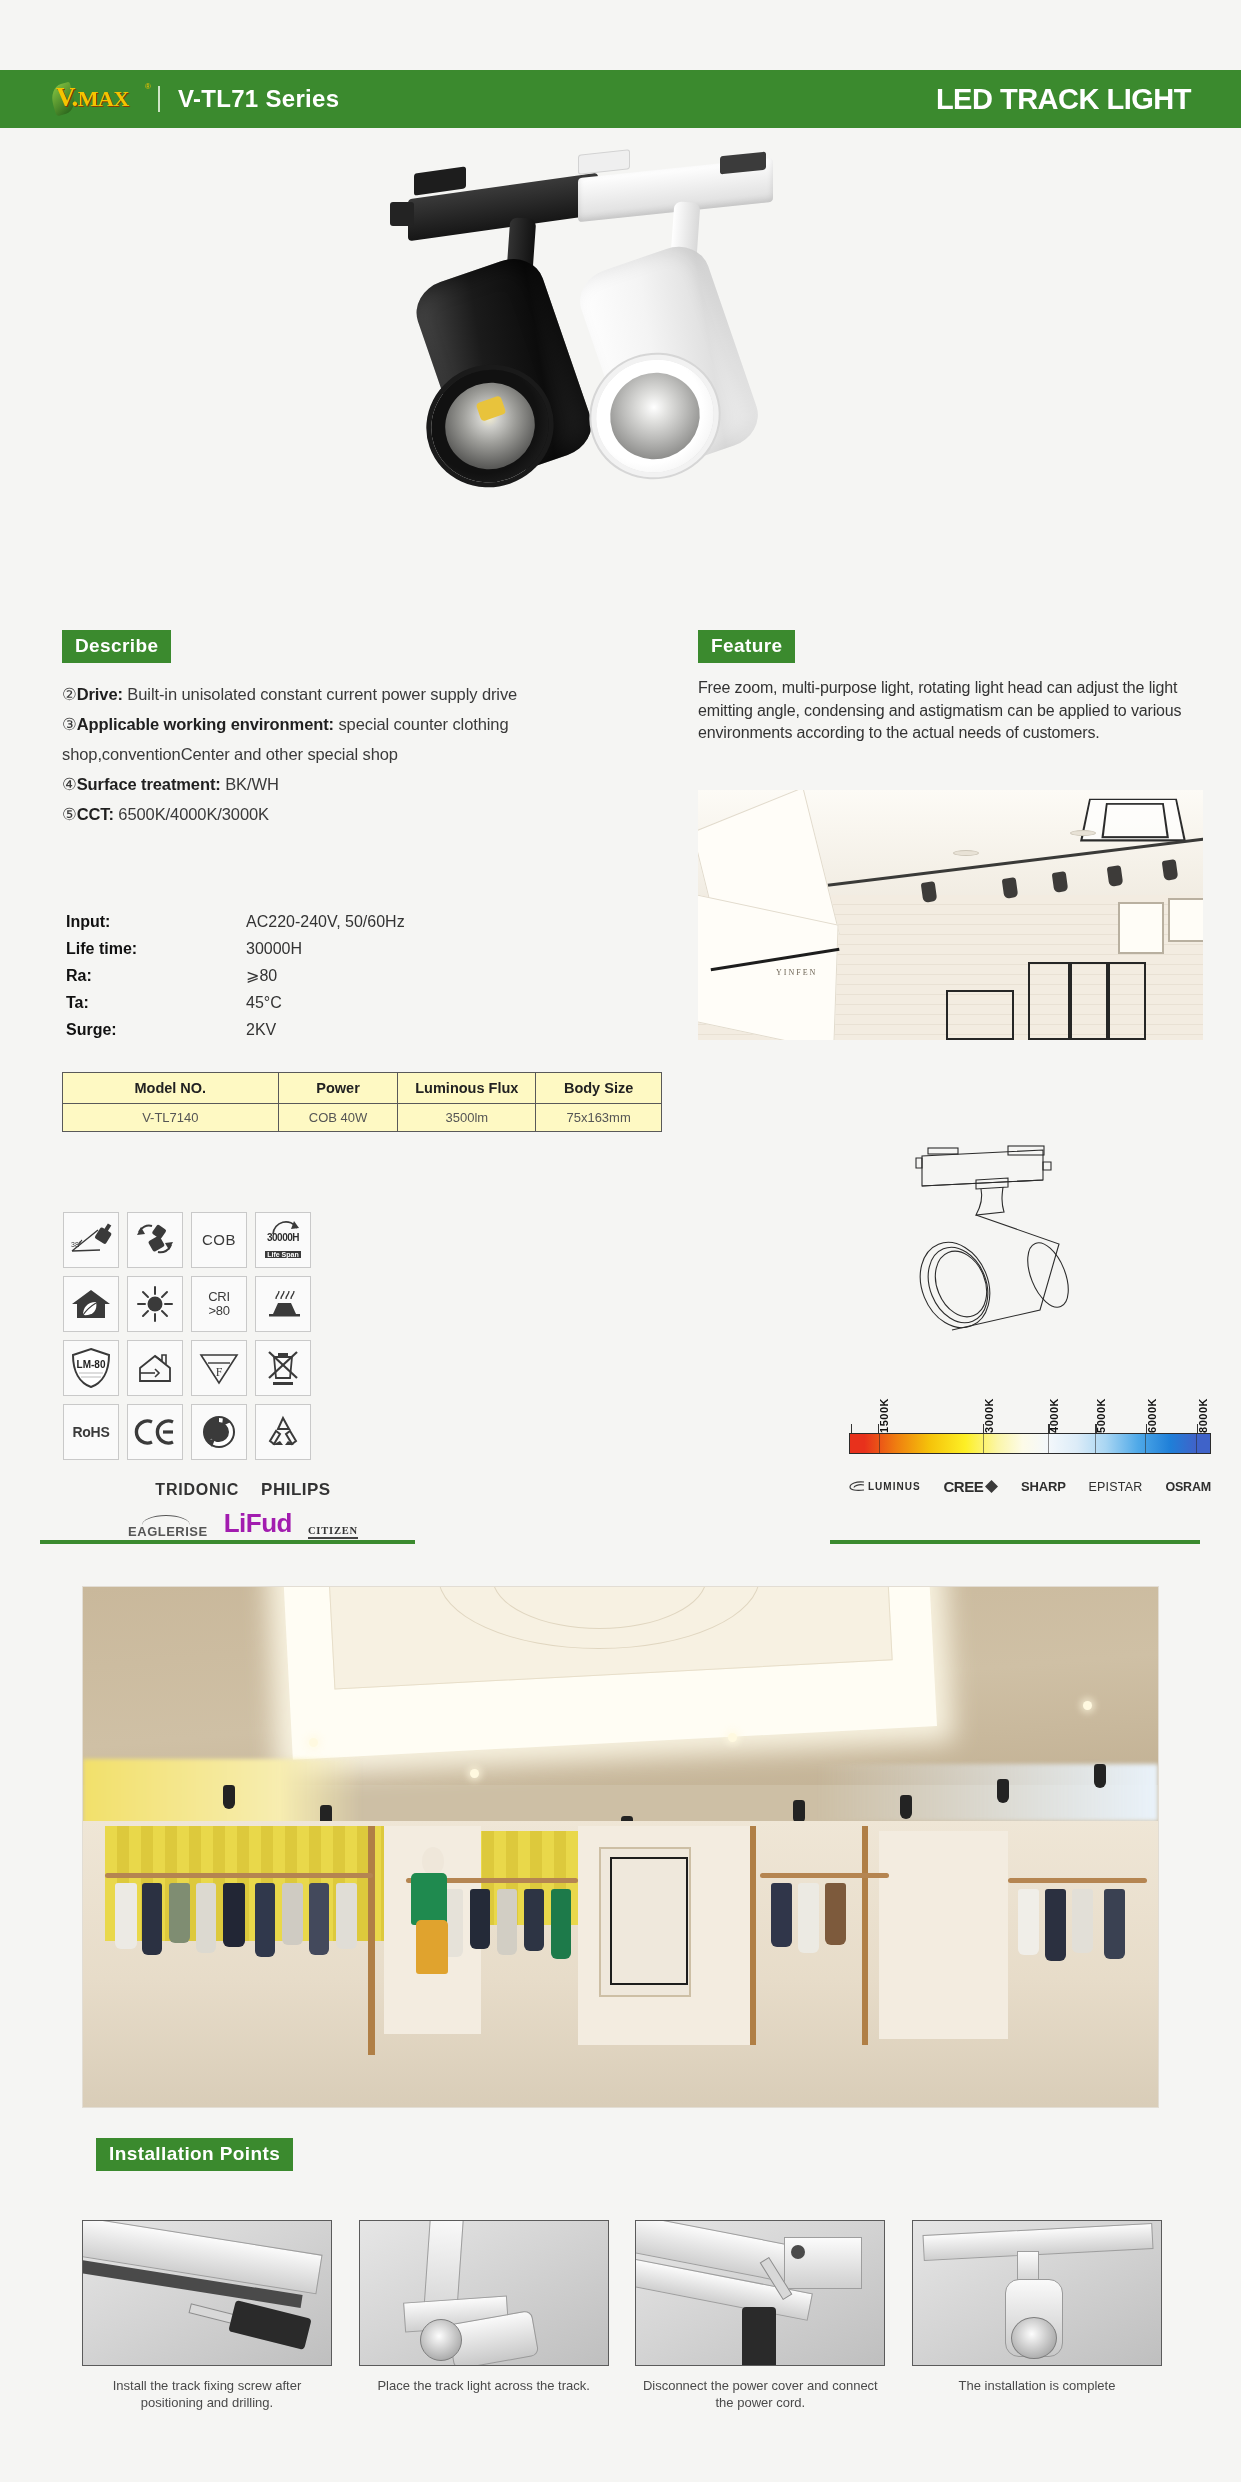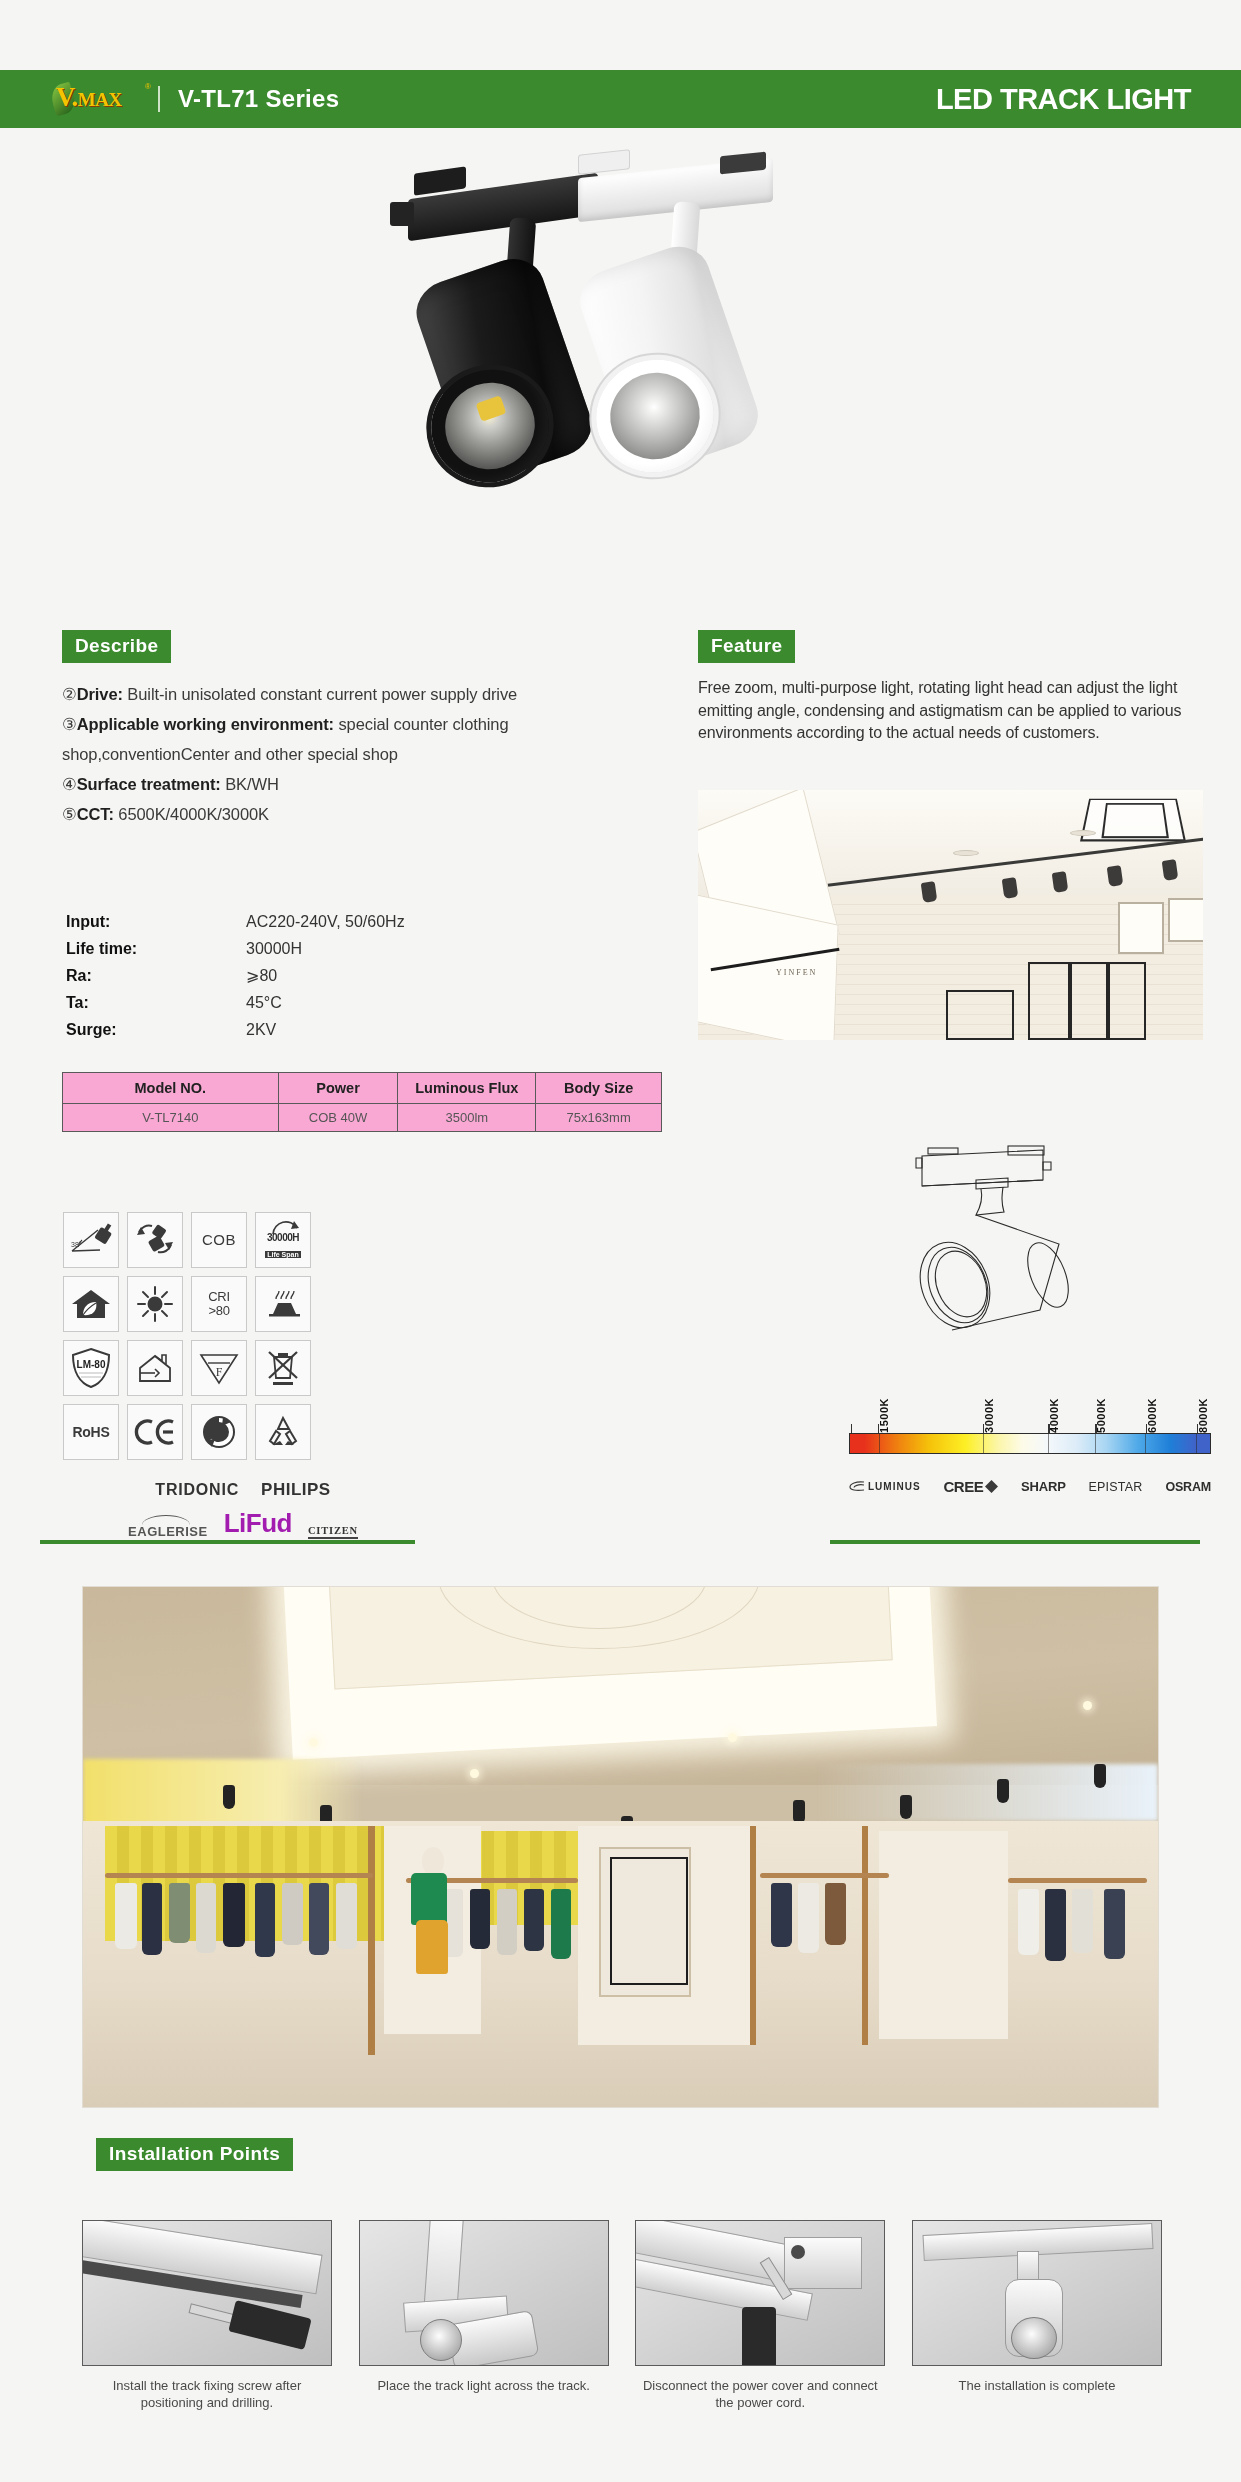--- a/index.html
+++ b/index.html
@@ -22,21 +22,21 @@
     border-radius:60% 10% 55% 12%;
     transform:rotate(-16deg);
   }
   .logo-text {
     position:absolute; left:4px; top:2px;
     font-family:"Liberation Serif", serif;
     font-weight:bold; font-size:27px; color:#f5c400;
     letter-spacing:-0.5px;
     text-shadow:1px 1px 0 #8a3a00;
   }
-  .logo-text .sm { font-size:19px; }
+  .logo-text .sm { font-size:22px; }
   .logo-reg { position:absolute; right:-7px; top:2px; font-size:8px; color:#f5c400; }
   .hdr-divider {
     width:2px; height:26px; background:#cfe4c6; margin:0 18px 0 14px;
   }
   .hdr-series {
     color:#ffffff; font-size:24px; font-weight:bold; letter-spacing:0.3px;
   }
   .hdr-title {
     position:absolute; right:50px; top:50%; transform:translateY(-50%);
     color:#ffffff; font-size:29px; font-weight:bold;
@@ -154,21 +154,21 @@
 
   
   .specs { position:absolute; left:66px; top:908px; width:600px; }
   .spec-row { display:flex; line-height:27px; font-size:16px; }
   .spec-k { width:180px; font-weight:bold; color:#111; }
   .spec-v { color:#333; }
 
   
   .ptable {
     position:absolute; left:62px; top:1072px; width:600px;
-    border-collapse:collapse; background:#f9a8d4;
+    border-collapse:collapse; background:#fef9c3;
   }
   .ptable th, .ptable td {
     border:1px solid #595959; text-align:center; color:#222;
   }
   .ptable th { font-size:14.5px; font-weight:bold; padding:7px 2px; }
   .ptable td { font-size:13px; padding:6px 2px; color:#555; }
 
   
   .icon-grid {
     position:absolute; left:63px; top:1212px;

